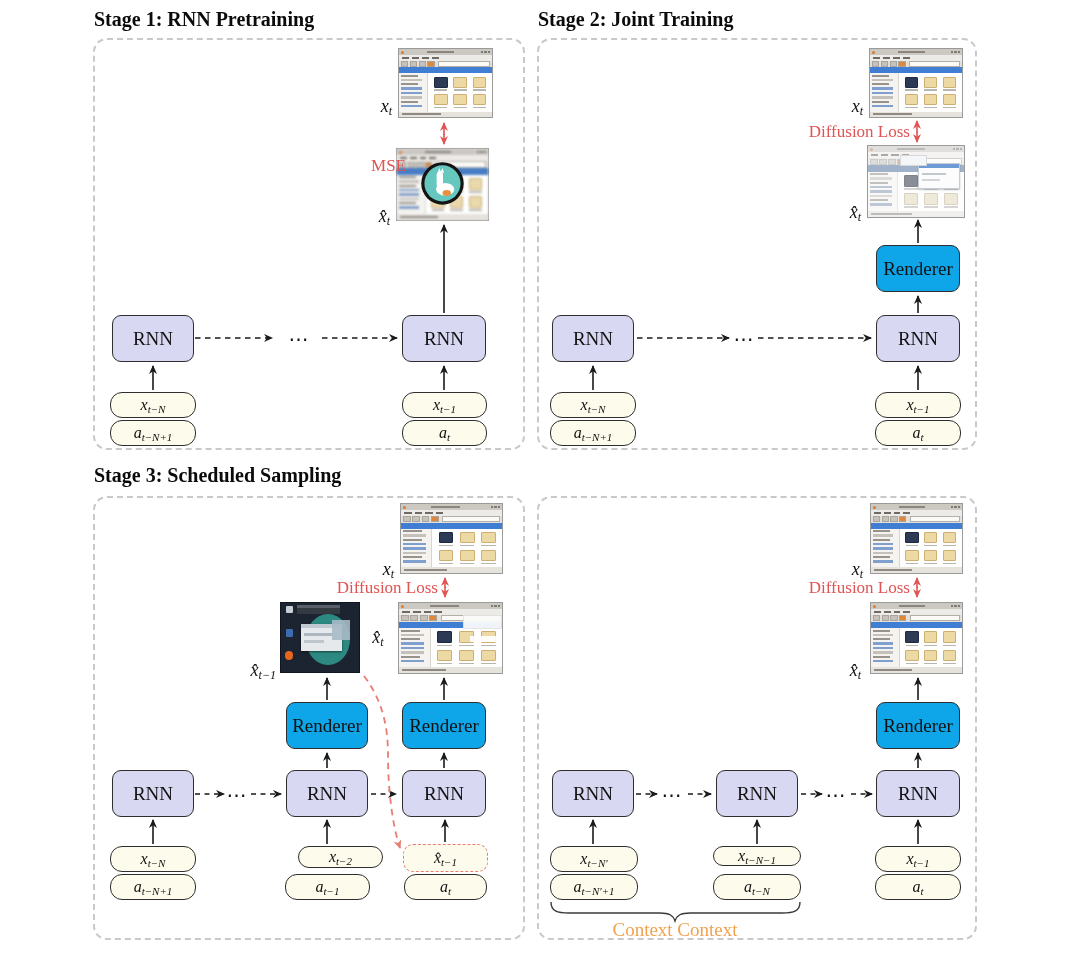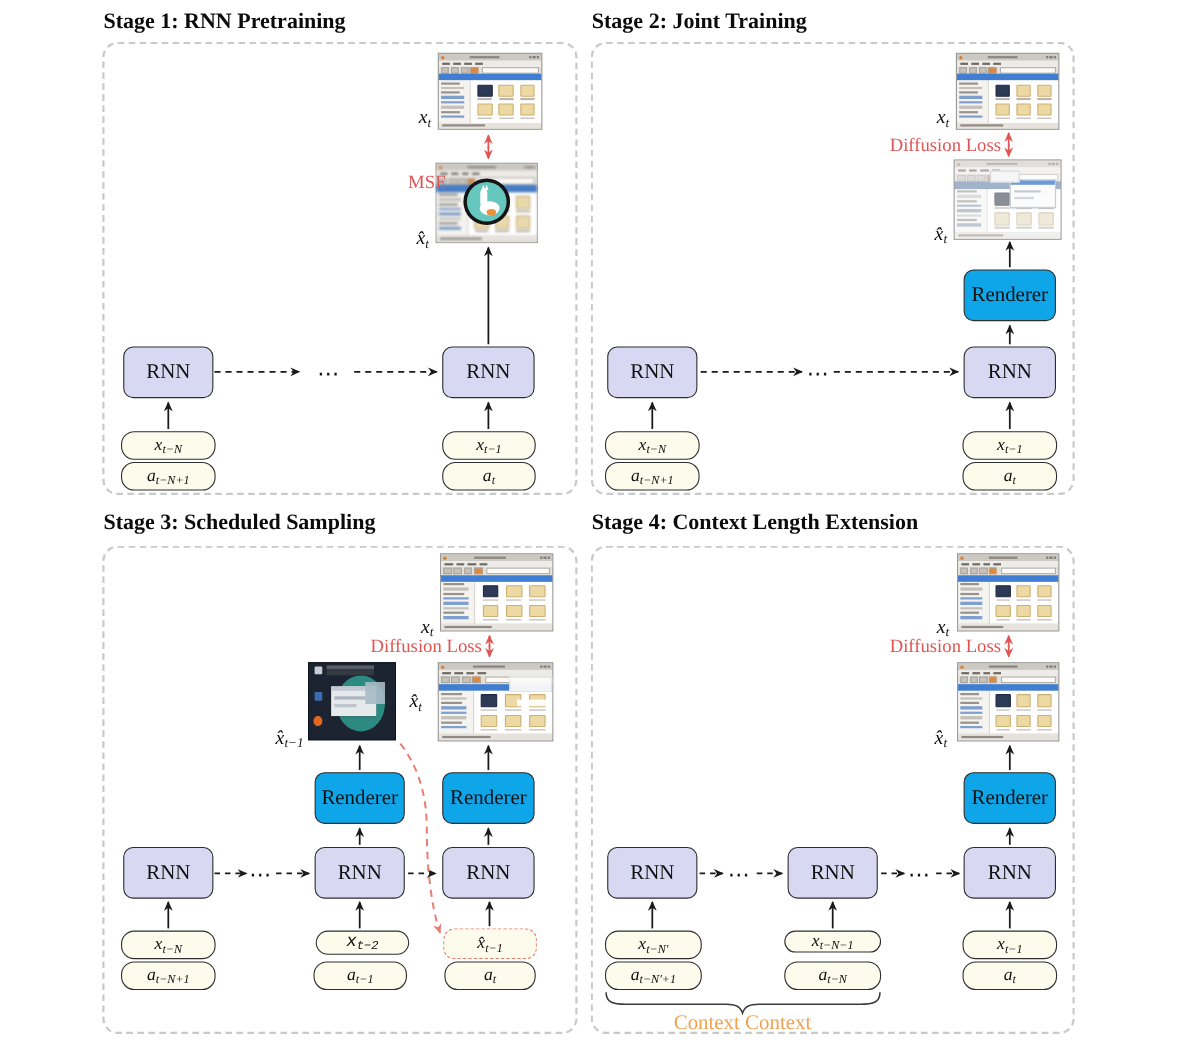--- a/index.html
+++ b/index.html
@@ -94,21 +94,20 @@
   .dk-ff{position:absolute;left:5%;top:70%;width:11%;height:13%;border-radius:50%;background:#e5671f;}
 </style>
 </head>
 <body>
 
 <div class="canvas">
 
   <div class="stage-title" style="left:94px;top:8px;">Stage 1: RNN Pretraining</div>
   <div class="stage-title" style="left:538px;top:8px;">Stage 2: Joint Training</div>
   <div class="stage-title" style="left:94px;top:464px;">Stage 3: Scheduled Sampling</div>
-  <div class="stage-title" style="left:538px;top:464px;">Stage 4: Context Length Extension</div>
 
   <div class="panel" style="left:93px;top:38px;width:432px;height:412px;"></div>
   <div class="panel" style="left:537px;top:38px;width:440px;height:412px;"></div>
   <div class="panel" style="left:93px;top:496px;width:432px;height:444px;"></div>
   <div class="panel" style="left:537px;top:496px;width:440px;height:444px;"></div>
 
   <svg class="overlay" width="1080" height="957" viewBox="0 0 1080 957">
     <defs>
       <marker id="ab" markerWidth="10" markerHeight="9" refX="8" refY="4" orient="auto" markerUnits="userSpaceOnUse">
         <path d="M0,0 L9,4 L0,8 L2.8,4 z" fill="#1a1a1a"></path>
@@ -686,21 +685,21 @@
       <span>RNN</span>
     </div>
   <div class="dots" style="left:226px;top:783px;">⋯</div>
 
   <div class="inputbox" style="left:110px;top:846px;width:86px;height:26px;">
       <span class="ml"><i>x</i><sub>t−N</sub></span>
     </div>
   <div class="inputbox" style="left:110px;top:874px;width:86px;height:26px;">
       <span class="ml"><i>a</i><sub>t−N+1</sub></span>
     </div>
-  <div class="inputbox" style="left:287px;top:846px;width:85px;height:22px;font-family:Liberation Mono, monospace;">
+  <div class="inputbox" style="left:298px;top:846px;width:85px;height:22px;">
       <span class="ml"><i>x</i><sub>t−2</sub></span>
     </div>
   <div class="inputbox" style="left:285px;top:874px;width:85px;height:26px;">
       <span class="ml"><i>a</i><sub>t−1</sub></span>
     </div>
   <div class="inputbox red-dashed" style="left:403px;top:844px;width:85px;height:28px;">
       <span class="ml"><i>x̂</i><sub>t−1</sub></span>
     </div>
   <div class="inputbox" style="left:404px;top:874px;width:83px;height:26px;">
       <span class="ml"><i>a</i><sub>t</sub></span>

